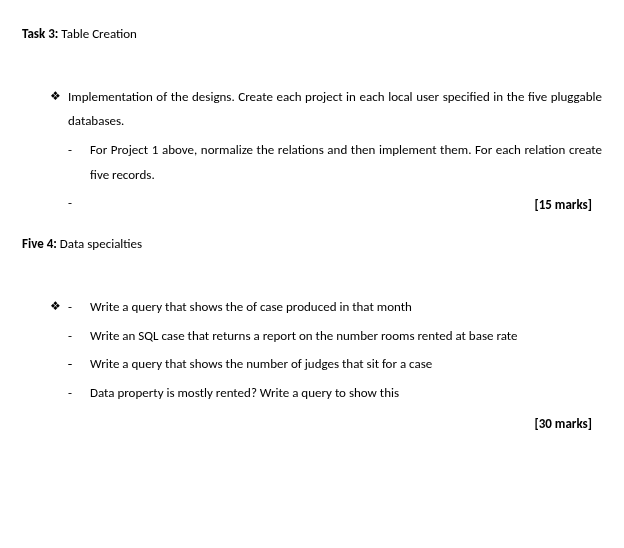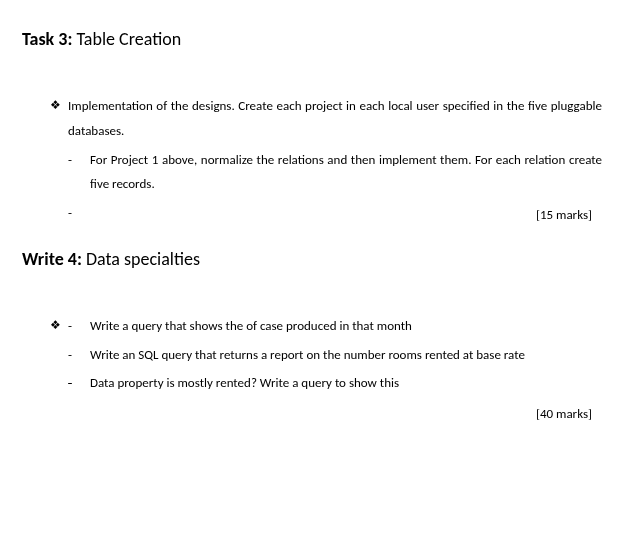--- a/index.html
+++ b/index.html
@@ -8,21 +8,21 @@
       padding: 18px 22px;
       font-family: Calibri, Arial, sans-serif;
       font-size: 13px;
       color: #000;
       background: #fff;
       width: 624px;
       line-height: 1.9;
     }
     .task-heading {
       margin: 4px 0 16px 0;
-      font-size: 18px;
+      font-size: 13px;
     }
     .task-label {
       font-weight: bold;
     }
     .task-title {
       font-weight: normal;
     }
     .diamond-item {
       margin: 8px 0 4px 28px;
       padding-left: 18px;
@@ -41,21 +41,21 @@
       position: relative;
       text-align: justify;
     }
     .dash-item .marker {
       position: absolute;
       left: 0;
       top: 0;
     }
     .marks {
       text-align: right;
-      font-weight: normal;
+      font-weight: bold;
       margin: 6px 0 14px 0;
       padding-right: 10px;
     }
     .section-gap {
       height: 14px;
     }
   </style>
 </head>
 <body>
 
@@ -75,45 +75,46 @@
   <span>For Project 1 above, normalize the relations and then implement them. For each relation create five records.</span>
 </div>
 
 <div class="dash-item">
   <span class="marker">-</span>
 </div>
 
 <div class="marks">[15 marks]</div>
 
 <div class="task-heading">
-  <span class="task-label">Write 4:</span><span class="task-title"> Data specialties</span>
+  <span class="task-label">Five 4:</span><span class="task-title"> Data specialties</span>
 </div>
 
 <div class="section-gap"></div>
 
 <div class="diamond-item" style="text-align:left;">
   <span class="marker">❖</span>
 </div>
 
 <div class="dash-item" style="text-align:left;">
   <span class="marker">-</span>
   <span>Write a query that shows the of case produced in that month</span>
 </div>
 
 <div class="dash-item" style="text-align:left;">
   <span class="marker">-</span>
-  <span>Write an SQL query that returns a report on the number rooms rented at base rate</span>
+  <span>Write an SQL case that returns a report on the number rooms rented at base rate</span>
 </div>
 
 <div class="dash-item" style="text-align:left;">
   <span class="marker">-</span>
 </div>
 
 <div class="dash-item" style="text-align:left;">
   <span class="marker">-</span>
+  <span>Write a query that shows the number of judges that sit for a case</span>
 </div>
 
 <div class="dash-item" style="text-align:left;">
   <span class="marker">-</span>
   <span>Data property is mostly rented? Write a query to show this</span>
 </div>
 
-<div class="marks">[40 marks]</div>
+<div class="marks">[30 marks]</div>
 
 </body></html>

